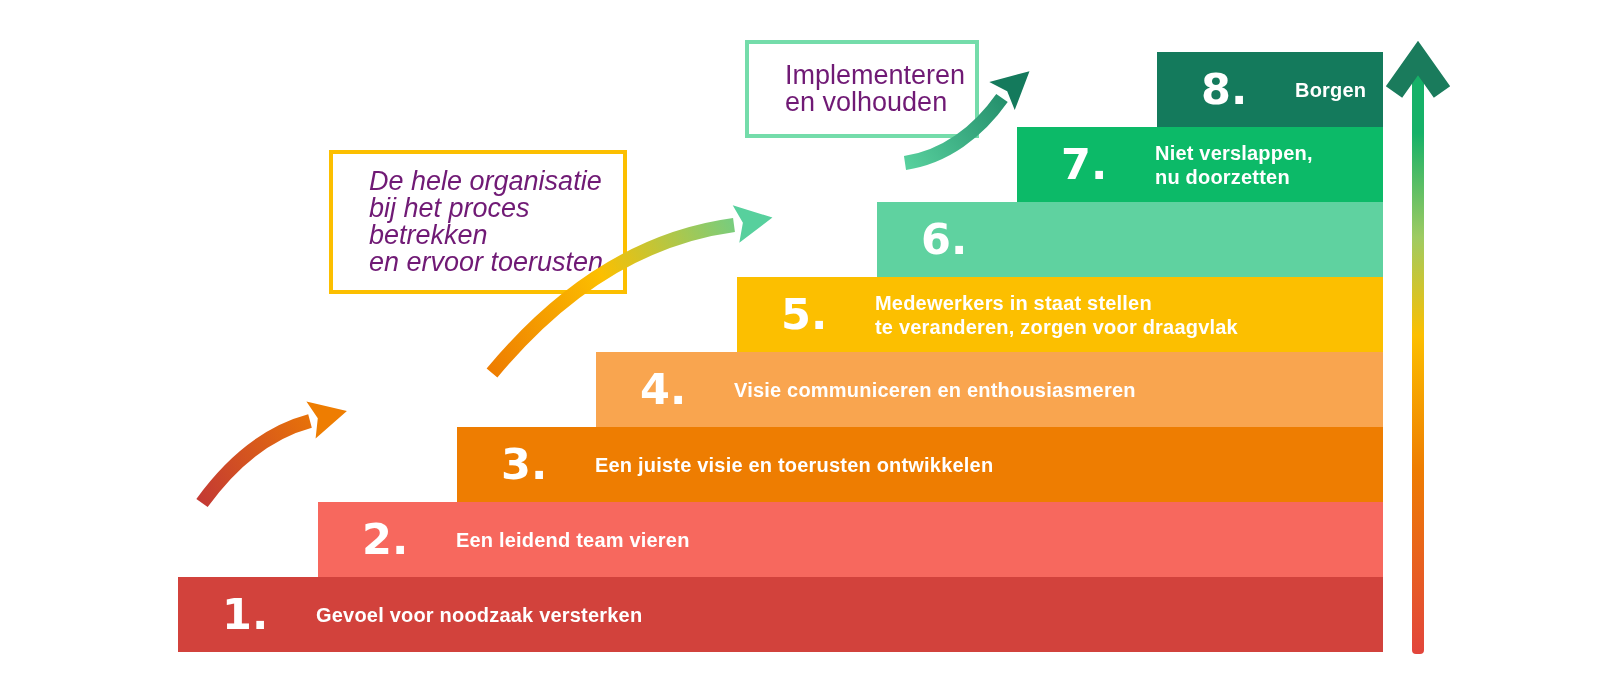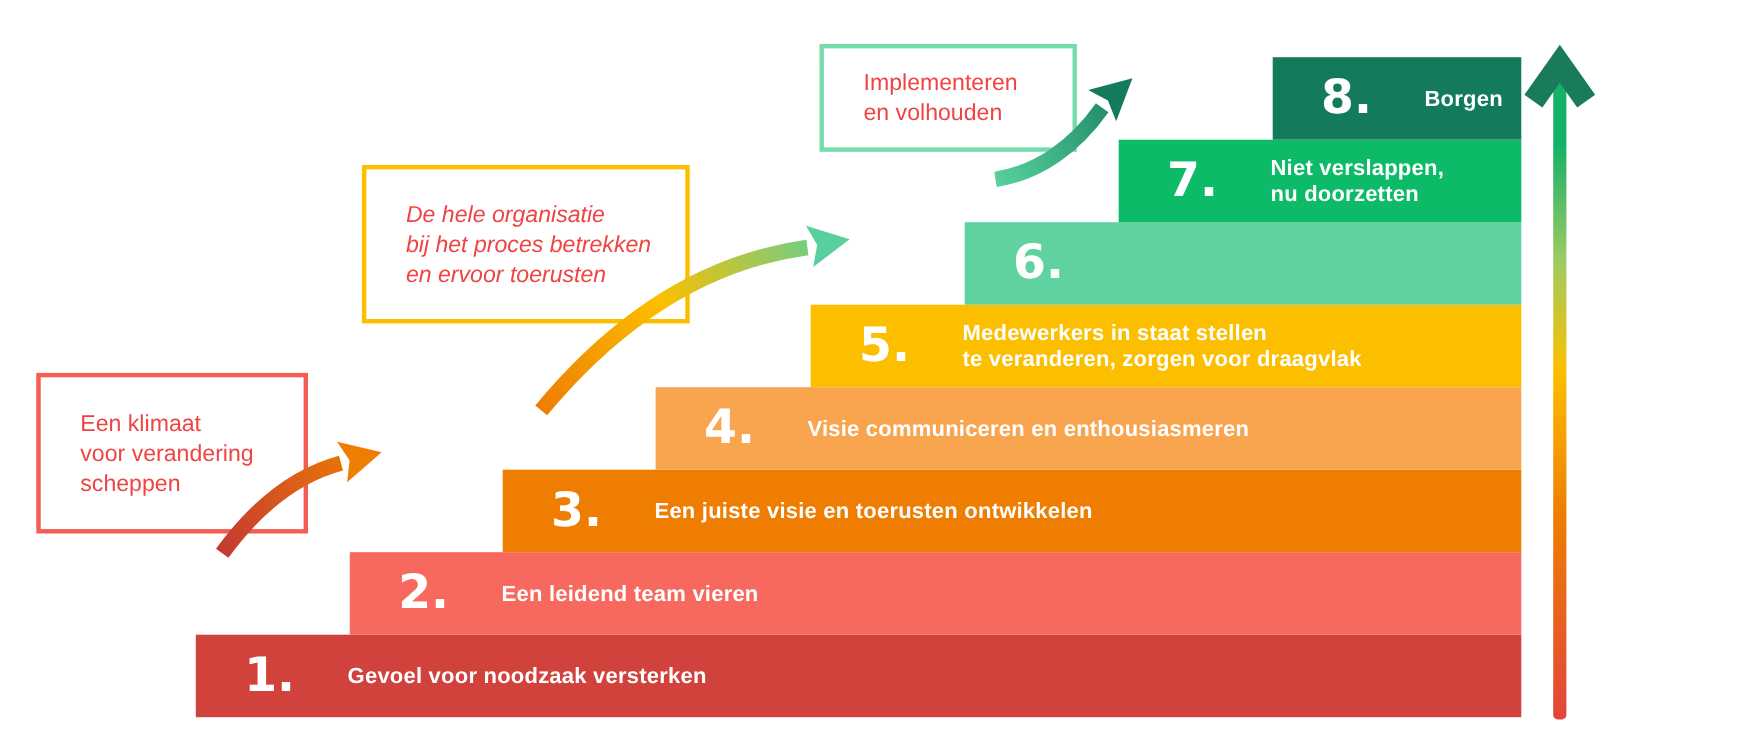--- a/index.html
+++ b/index.html
@@ -27,21 +27,21 @@
   .b5{left:737px;top:277px;width:646px;}
   .b6{left:877px;top:202px;width:506px;}
   .b7{left:1017px;top:127px;width:366px;}
   .b8{left:1157px;top:52px;width:226px;}
   
   .callout{
     position:absolute;background:#ffffff;border:4px solid #ccc;box-sizing:border-box;
     display:flex;align-items:center;padding-left:36px;padding-right:8px;
   }
   .callout .txt{
-    font-size:21px;line-height:27px;color:#ef4444;white-space:pre-line;font-weight:400;
+    font-size:27px;line-height:27px;color:#701a75;white-space:pre-line;font-weight:400;
   }
   .c1{left:33px;top:339px;width:247px;height:146px;}
   .c2{left:329px;top:150px;width:298px;height:144px;font-style:italic;}
   .c3{left:745px;top:40px;width:234px;height:98px;}
   
   .arrows{position:absolute;left:0;top:0;width:1600px;height:685px;pointer-events:none;}
 </style>
 </head>
 <body>
 
@@ -74,25 +74,20 @@
   <div class="bar b7" style="background: rgb(12, 186, 104);">
     <span class="num">7.</span>
     <span class="lbl">Niet verslappen,
 nu doorzetten</span>
   </div>
   <div class="bar b8" style="background: rgb(20, 122, 92);">
     <span class="num">8.</span>
     <span class="lbl">Borgen</span>
   </div>
 
-  <div class="callout c1" style="border-color: rgb(246, 92, 82);">
-    <span class="txt">Een klimaat
-voor verandering
-scheppen</span>
-  </div>
   <div class="callout c2" style="border-color: rgb(252, 191, 0);">
     <span class="txt">De hele organisatie
 bij het proces betrekken
 en ervoor toerusten</span>
   </div>
   <div class="callout c3" style="border-color: rgb(116, 220, 170);">
     <span class="txt">Implementeren
 en volhouden</span>
   </div>
 

